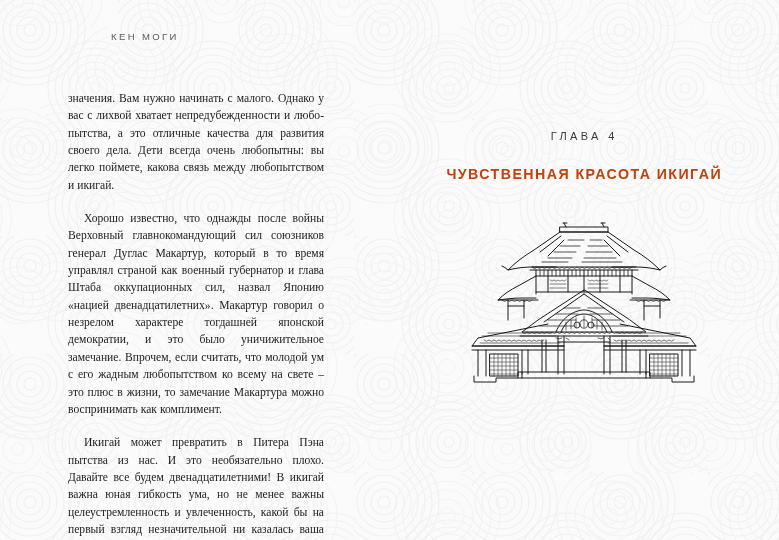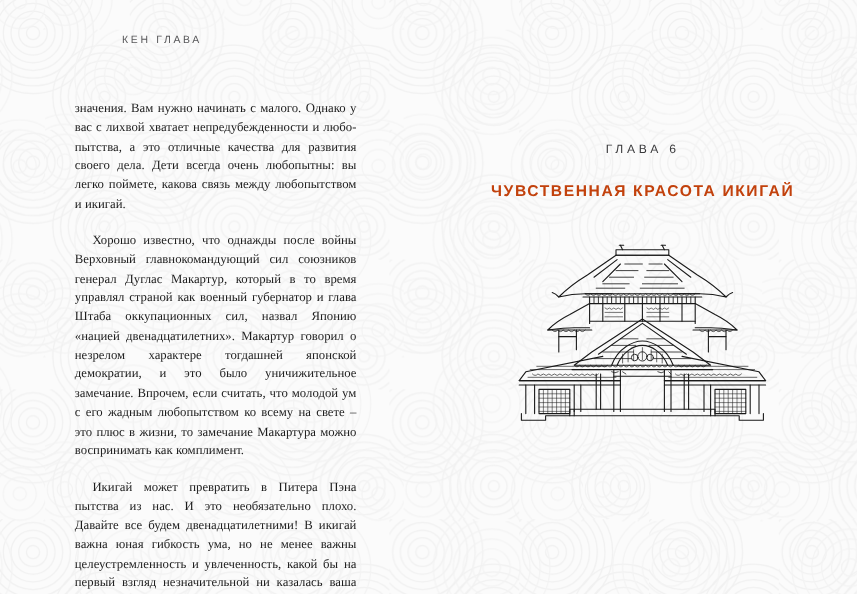--- a/index.html
+++ b/index.html
@@ -156,34 +156,34 @@
     </pattern>
   </defs>
   <rect x="0" y="0" width="779" height="540" fill="url(#rings)"></rect>
   <rect x="0" y="0" width="779" height="540" fill="url(#rings2)"></rect>
 </svg>
 
 <div class="spread">
 
   <div class="page">
 
-    <div class="running-head">КЕН ГЛАВА</div>
+    <div class="running-head">КЕН МОГИ</div>
 
     <div class="body-col">
       <p class="first">значения. Вам нужно начинать с малого. Однако у вас с лихвой хватает непредубежденности и любо­пытства, а это отличные качества для развития своего дела. Дети всегда очень любопытны: вы легко поймете, какова связь между любопытством и икигай.</p>
       <p>Хорошо известно, что однажды после войны Верховный главнокомандующий сил союзников генерал Дуглас Макартур, который в то время управлял страной как военный губернатор и глава Штаба окку­пационных сил, назвал Японию «нацией двенадца­тилетних». Макартур говорил о незрелом характере тогдашней японской демократии, и это было уни­чижительное замечание. Впрочем, если считать, что молодой ум с его жадным любопытством ко всему на свете – это плюс в жизни, то замечание Макартура можно воспринимать как комплимент.</p>
       <p>Икигай может превратить в Питера Пэна пытства из нас. И это необязательно плохо. Давайте все будем двенадцатилетними! В икигай важна юная гибкость ума, но не менее важны целеустремленность и увле­ченность, какой бы на первый взгляд незначительной ни казалась ваша цель.</p>
     </div>
 
   </div>
 
   <div class="page">
 
     <div class="chapter-block">
-      <div class="chapter-label">ГЛАВА 6</div>
+      <div class="chapter-label">ГЛАВА 4</div>
       <h1 class="chapter-title">ЧУВСТВЕННАЯ КРАСОТА ИКИГАЙ</h1>
     </div>
 
     <div class="illustration">
       <svg viewBox="0 0 248 172" aria-hidden="true">
         <g fill="none" stroke="#1a1a1a" stroke-width="1" stroke-linecap="round" stroke-linejoin="round">
 
           <path d="M100 15 L148 15 L148 20 L100 20 Z"></path>
           <path d="M104 11 L106 15 M142 11 L144 15"></path>
           <path d="M103 11 L107 11 M141 11 L145 11"></path>

